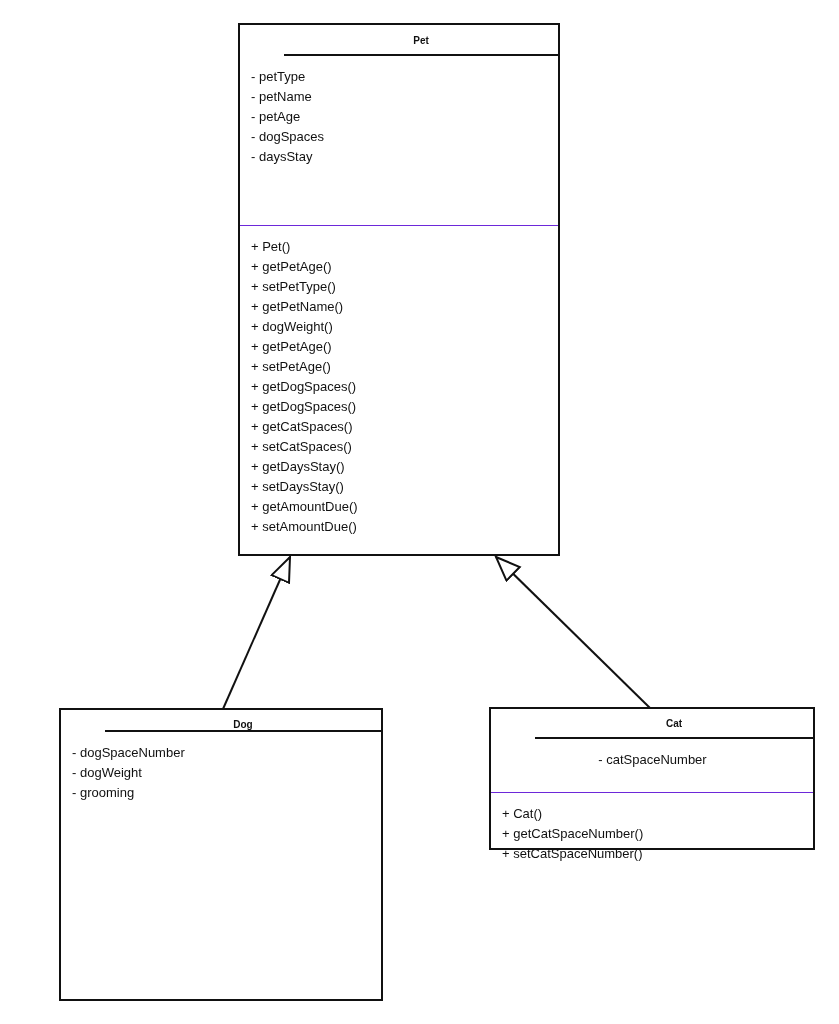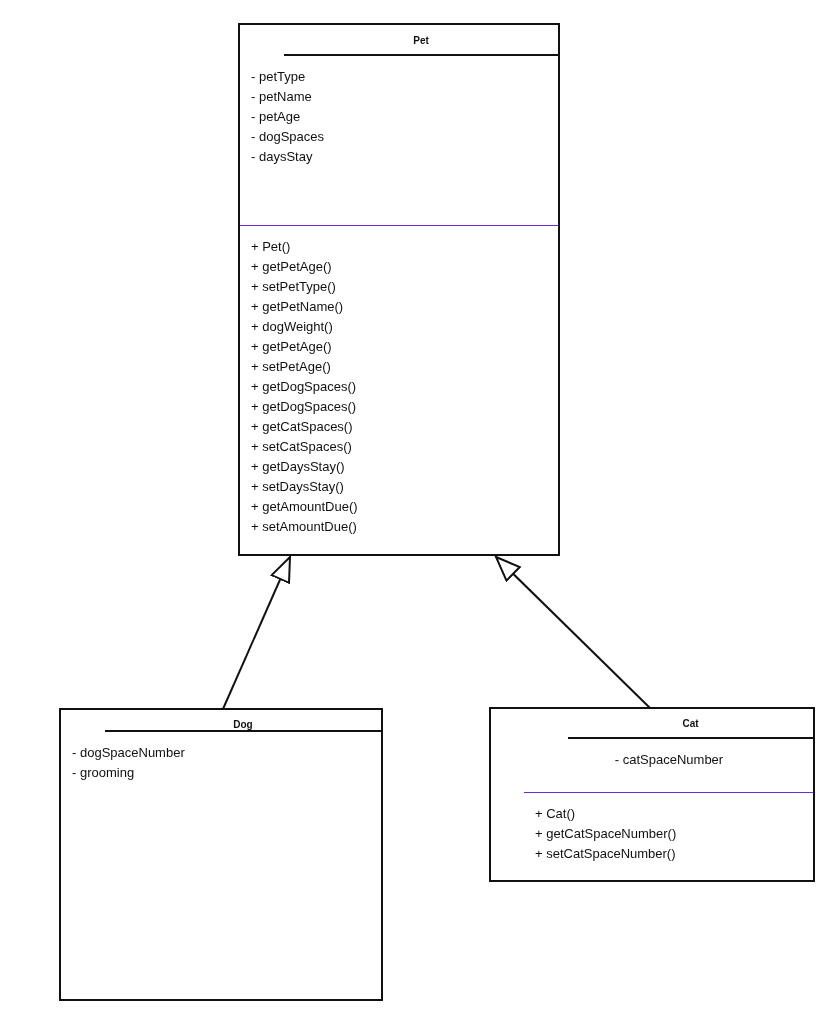--- a/index.html
+++ b/index.html
@@ -56,21 +56,21 @@
   .class-pet   { left: 238px; top: 23px;  width: 322px; height: 533px; }
   .class-pet .uml-title    { height: 31px; line-height: 31px; }
   .class-pet .uml-attrs    { height: 169px; }
   .class-pet .uml-methods  { height: 325px; }
   
   .class-dog   { left: 59px;  top: 708px; width: 324px; height: 293px; }
   .class-dog .uml-title    { height: 22px; line-height: 30px; }
   .class-dog .uml-attrs    { height: 109px; }
   .class-dog .uml-methods  { height: 165px; }
   
-  .class-cat   { left: 489px; top: 707px; width: 326px; height: 175px; padding-left: 33px; }
+  .class-cat   { left: 489px; top: 707px; width: 326px; height: 143px; }
   .class-cat .uml-title    { height: 30px; line-height: 30px; }
   .class-cat .uml-attrs    { height: 53px; text-align: center; }
   .class-cat .uml-methods  { height: 84px; }
 </style>
 </head>
 <body>
 
 <div class="canvas">
 
   <svg class="arrow-layer" width="839" height="1024" viewBox="0 0 839 1024" xmlns="http://www.w3.org/2000/svg">
@@ -108,20 +108,21 @@
         <div class="member">+ setDaysStay()</div>
         <div class="member">+ getAmountDue()</div>
         <div class="member">+ setAmountDue()</div>
       </div>
   </div>
 
   <div class="uml-class class-dog">
     <div class="uml-title">Dog</div>
     <div class="uml-section uml-attrs">
         <div class="member">- dogSpaceNumber</div>
+        <div class="member">- dogWeight</div>
         <div class="member">- grooming</div>
       </div>
   </div>
 
   <div class="uml-class class-cat">
     <div class="uml-title">Cat</div>
     <div class="uml-section uml-attrs">
         <div class="member">- catSpaceNumber</div>
       </div>
     <div class="uml-section uml-methods">

